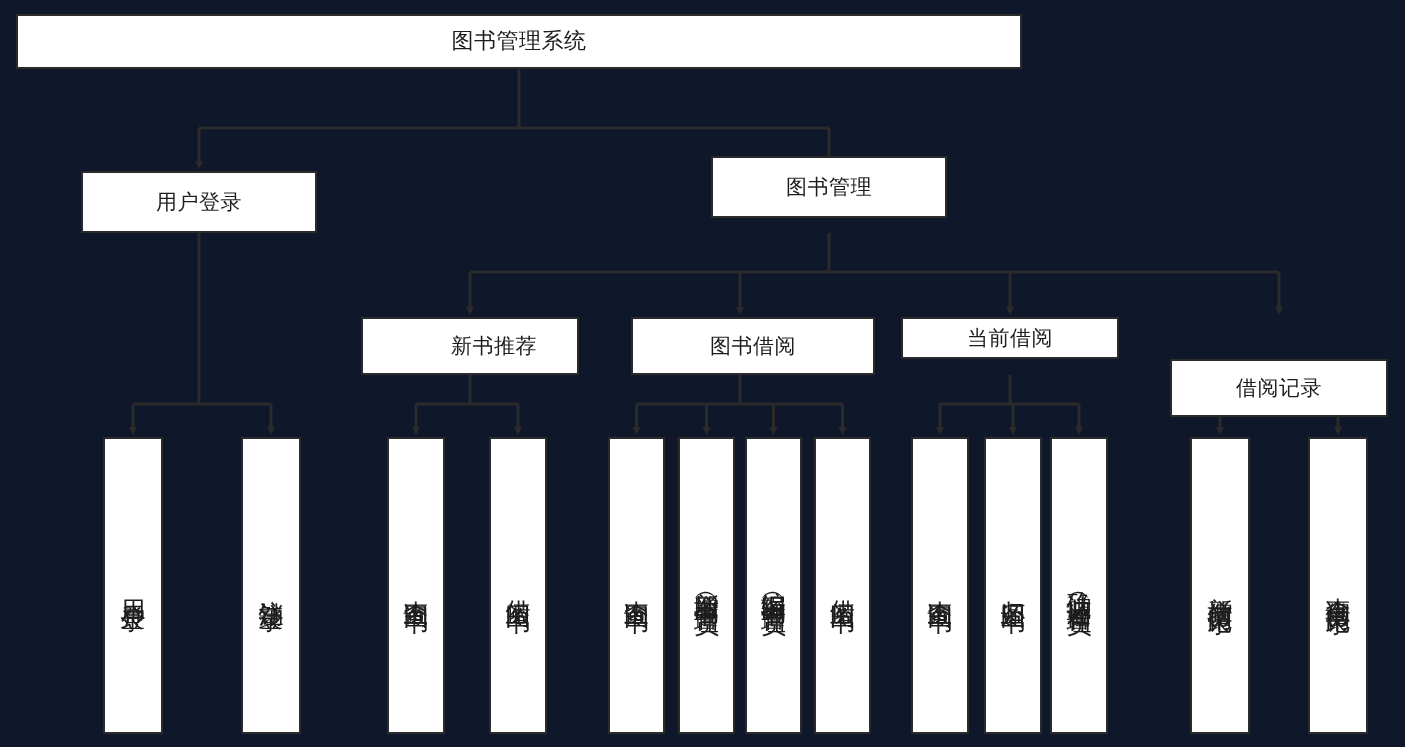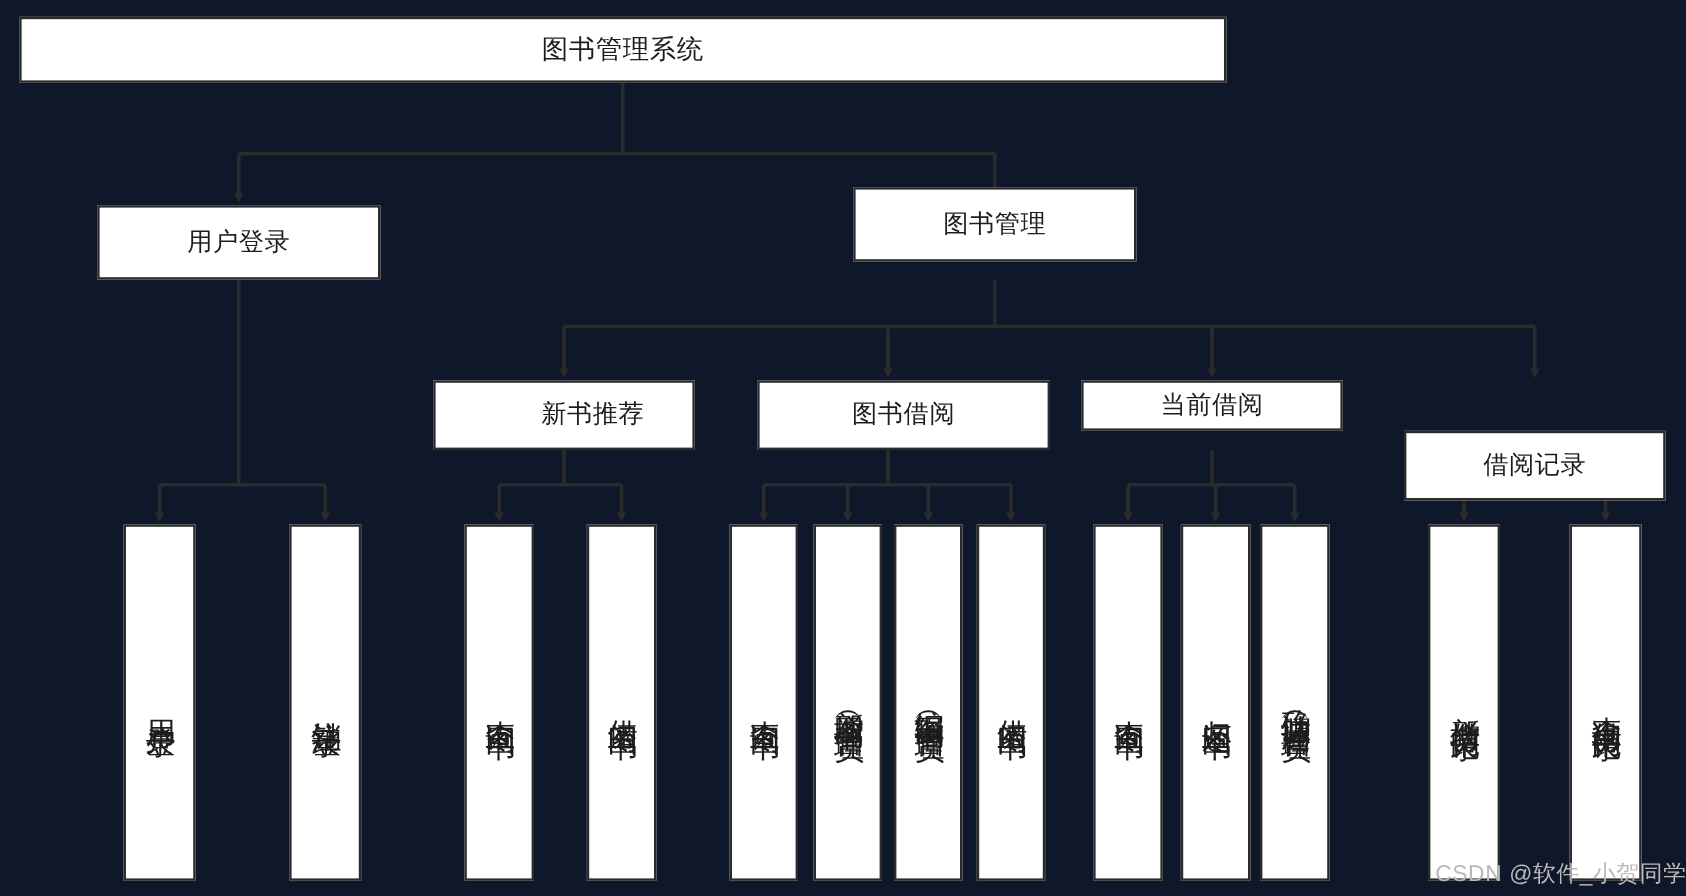--- a/index.html
+++ b/index.html
@@ -175,15 +175,14 @@
         <div class="node-label">确认归还（管理员）</div>
       </div>
       <div class="node leaf" style="left: 1190px; top: 437px; width: 60px; height: 297px;">
         <div class="node-label">新增借阅记录</div>
       </div>
       <div class="node leaf" style="left: 1308px; top: 437px; width: 60px; height: 297px;">
         <div class="node-label">查询借阅记录</div>
       </div>
     </div>
 
-  <div class="watermark" style="left: 1196px; top: 715px;">CSDN @软件_小贺同学</div>
 
 </div>
 
 </body></html>

